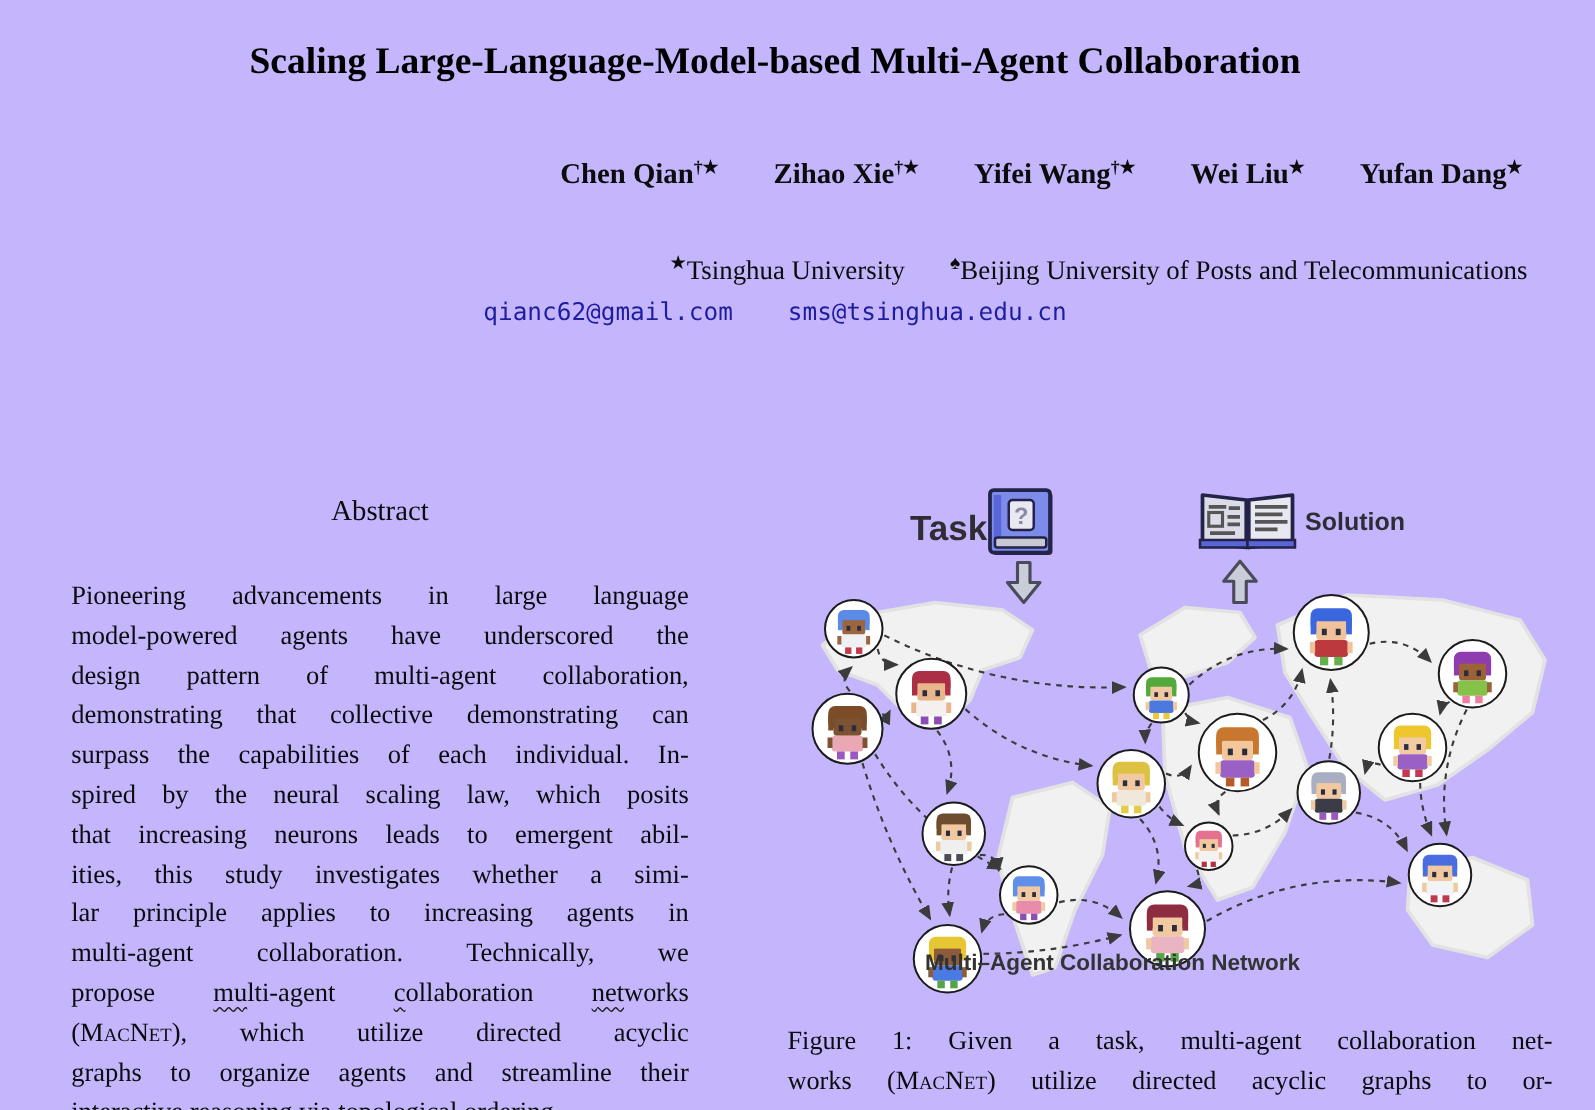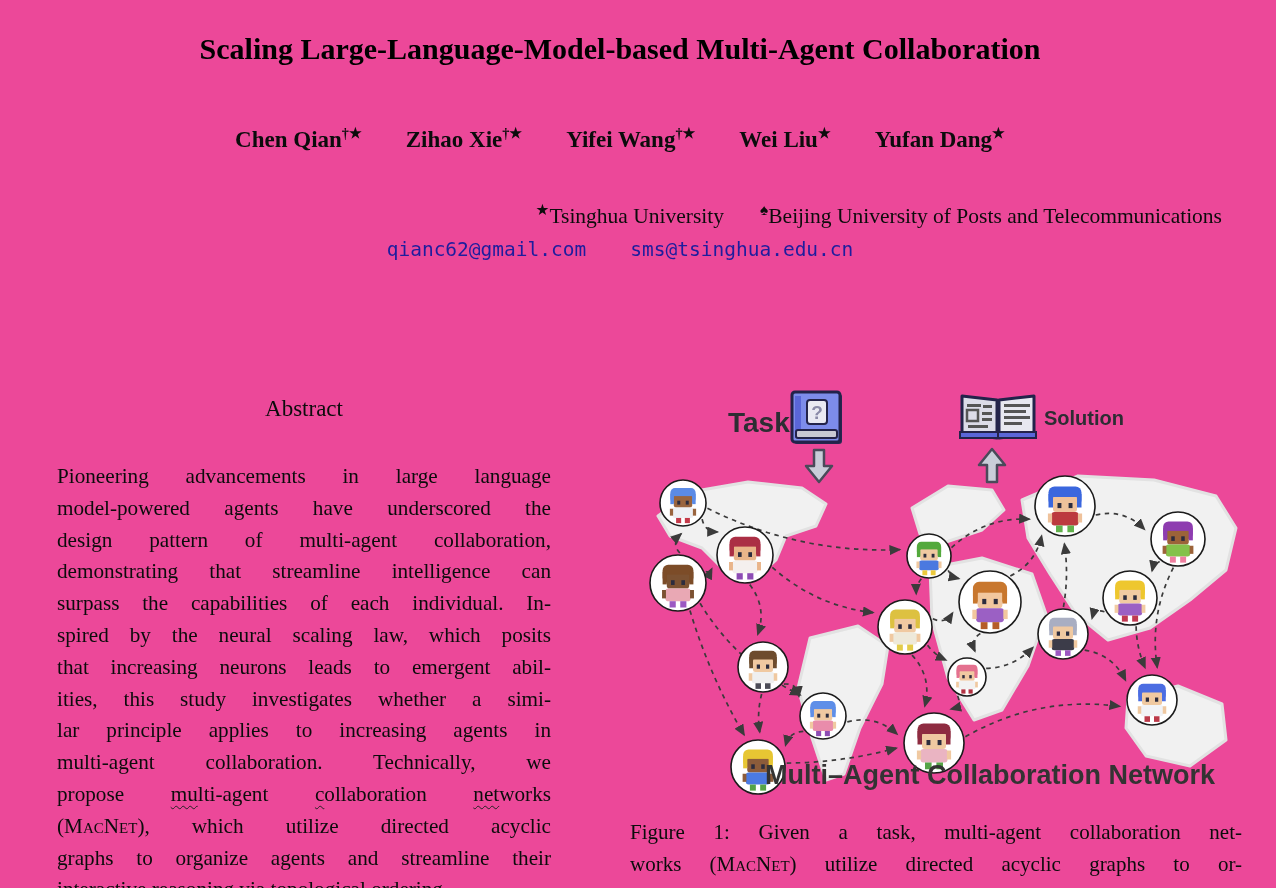--- a/index.html
+++ b/index.html
@@ -1,22 +1,22 @@
 <!DOCTYPE html>
 <html><head>
 <meta charset="utf-8">
 <style>
   html,body{margin:0;padding:0;background:#ffffff;}
-  .page{position:relative;width:1276px;height:888px;background:#ec4899;overflow:hidden;
+  .page{position:relative;width:1276px;height:888px;background:#c4b5fd;overflow:hidden;
         font-family:"Liberation Serif",serif;color:#0c0c0c;}
 
   .title{position:absolute;left:0;top:12px;width:1240px;text-align:center;
          font-size:30px;font-weight:bold;color:#000;}
 
-  .authors{position:absolute;left:0;width:1240px;text-align:center;
+  .authors{position:absolute;left:0;width:1240px;text-align:right;
            font-size:23px;font-weight:bold;white-space:nowrap;}
   .authors-r1{top:125px;}
   .authors-r2{top:162px;}
   .author{display:inline-block;margin:0 22px;}
   .author sup{font-size:62%;font-weight:bold;}
 
   .affils{position:absolute;left:0;top:201px;width:1240px;text-align:right;
           font-size:21.5px;}
   .affil{display:inline-block;margin:0 18px;}
   .affil sup{font-size:72%;}
@@ -34,21 +34,21 @@
 
   .wavy{text-decoration-line:underline;text-decoration-style:wavy;
         text-decoration-thickness:1px;text-underline-offset:4px;text-decoration-color:#222;}
   .sc{font-variant:small-caps;}
 
   .figure{position:absolute;left:630px;top:388px;width:613px;height:422px;}
   .fig-label{position:absolute;font-family:"Liberation Sans",sans-serif;
              font-weight:bold;color:#2d2d33;}
   .lbl-task{left:98px;top:19px;font-size:28px;}
   .lbl-solution{left:414px;top:19px;font-size:20px;}
-  .lbl-network{left:110px;top:372px;width:500px;text-align:center;font-size:27px;color:#333;}
+  .lbl-network{left:110px;top:372px;width:500px;font-size:18px;color:#333;}
   .icon-abs{position:absolute;}
 
   .caption{position:absolute;left:630px;top:816px;width:612px;
            font-size:21px;line-height:32px;}
   .cap-line{text-align:justify;text-align-last:justify;}
   .cap-line:last-child{text-align:left;text-align-last:auto;}
 </style>
 </head>
 <body>
 
@@ -60,21 +60,21 @@
 
   <div class="affils"><span class="affil"><sup>★</sup>Tsinghua University</span><span class="affil"><sup>♠</sup>Beijing University of Posts and Telecommunications</span></div>
 
   <div class="emails"><span class="email" style="color:#1d1d9e">qianc62@gmail.com</span><span class="email" style="color:#1d1d9e">sms@tsinghua.edu.cn</span></div>
 
   <div class="abs-head">Abstract</div>
   <div class="abs-body">
       <div class="abs-line">Pioneering advancements in large language</div>
       <div class="abs-line">model-powered agents have underscored the</div>
       <div class="abs-line">design pattern of multi-agent collaboration,</div>
-      <div class="abs-line">demonstrating that streamline intelligence can</div>
+      <div class="abs-line">demonstrating that collective demonstrating can</div>
       <div class="abs-line">surpass the capabilities of each individual. In-</div>
       <div class="abs-line">spired by the neural scaling law, which posits</div>
       <div class="abs-line">that increasing neurons leads to emergent abil-</div>
       <div class="abs-line">ities, this study investigates whether a simi-</div>
       <div class="abs-line">lar principle applies to increasing agents in</div>
       <div class="abs-line">multi-agent collaboration.  Technically, we</div>
       <div class="abs-line">propose <span class="wavy">mu</span>lti-agent <span class="wavy">c</span>ollaboration <span class="wavy">net</span>works</div>
       <div class="abs-line">(<span class="sc">MacNet</span>), which utilize directed acyclic</div>
       <div class="abs-line">graphs to organize agents and streamline their</div>
       <div class="abs-line">interactive reasoning via topological ordering</div>

